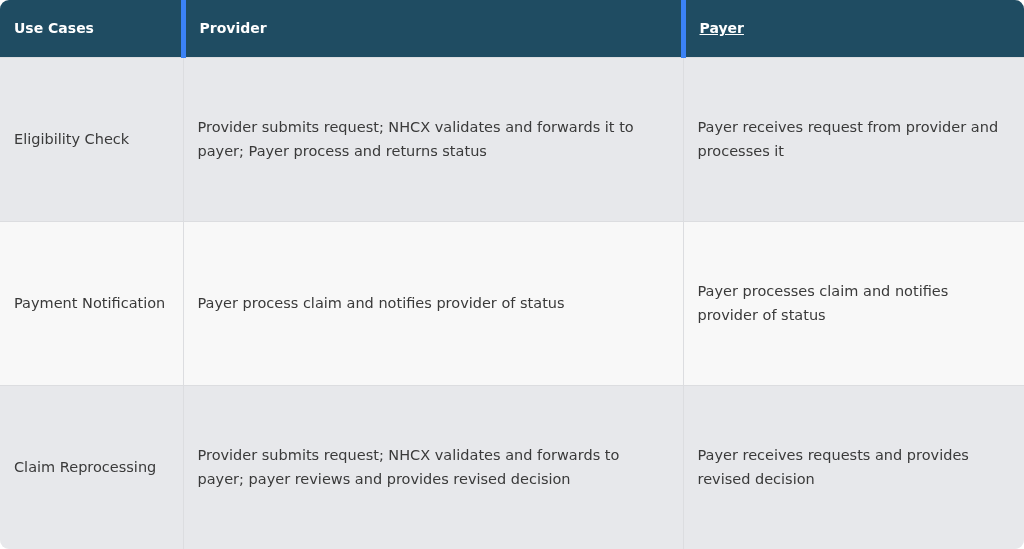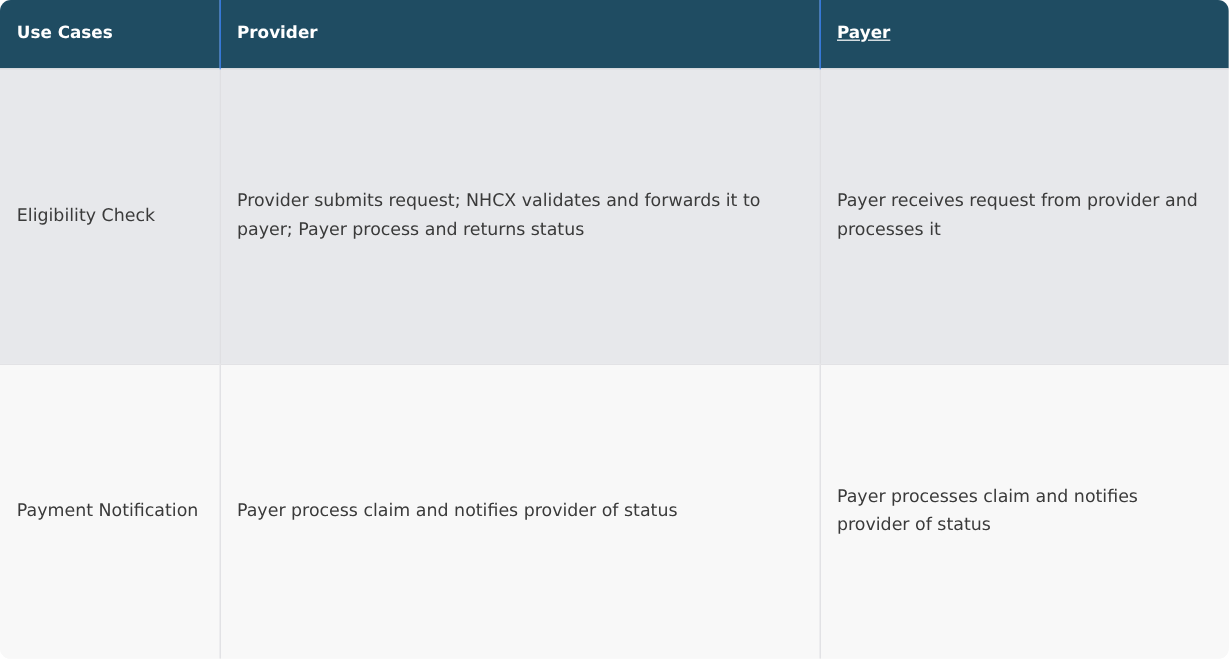--- a/index.html
+++ b/index.html
@@ -6,21 +6,21 @@
   body { width: 1024px; height: 549px; overflow: hidden; font-family: "DejaVu Sans", sans-serif; }
   .table-wrap {
     position: absolute; left: 0; top: 0; width: 1024px; height: 549px;
     border-radius: 9px; overflow: hidden; background: #f8f8f8;
   }
   table { border-collapse: collapse; width: 1024px; height: 549px; table-layout: fixed; }
   col.c1 { width: 183px; } col.c2 { width: 500px; } col.c3 { width: 341px; }
   thead tr { height: 57px; background: #1f4c62; }
   th {
     color: #ffffff; font-weight: bold; font-size: 14px; text-align: left;
-    padding: 0 14px; border-right: 1px solid #3b82f6; vertical-align: middle;
+    padding: 0 14px; border-right: 5px solid #3b82f6; vertical-align: middle;
   }
   th:last-child { border-right: none; text-decoration: underline; }
   tbody tr { height: 82px; }
   tbody tr.odd { background: #f8f8f8; }
   tbody tr.even { background: #e7e8eb; }
   td {
     color: #3a3a3a; font-size: 14.5px; line-height: 24px; padding: 0 14px;
     vertical-align: middle; border-right: 1px solid #dcdde0; border-top: 1px solid #dcdde0;
   }
   td:last-child { border-right: none; }
@@ -46,15 +46,20 @@
       <tr class="even">
         <td>Eligibility Check</td>
         <td>Provider submits request; NHCX validates and forwards it to payer; Payer process and returns status</td>
         <td>Payer receives request from provider and processes it</td>
       </tr>
       <tr class="odd">
         <td>Payment Notification</td>
         <td>Payer process claim and notifies provider of status</td>
         <td>Payer processes claim and notifies provider of status</td>
       </tr>
+      <tr class="even">
+        <td>Claim Reprocessing</td>
+        <td>Provider submits request; NHCX validates and forwards to payer; payer reviews and provides revised decision</td>
+        <td>Payer receives requests and provides revised decision</td>
+      </tr>
     </tbody>
   </table>
 </div>
 
 </body></html>

